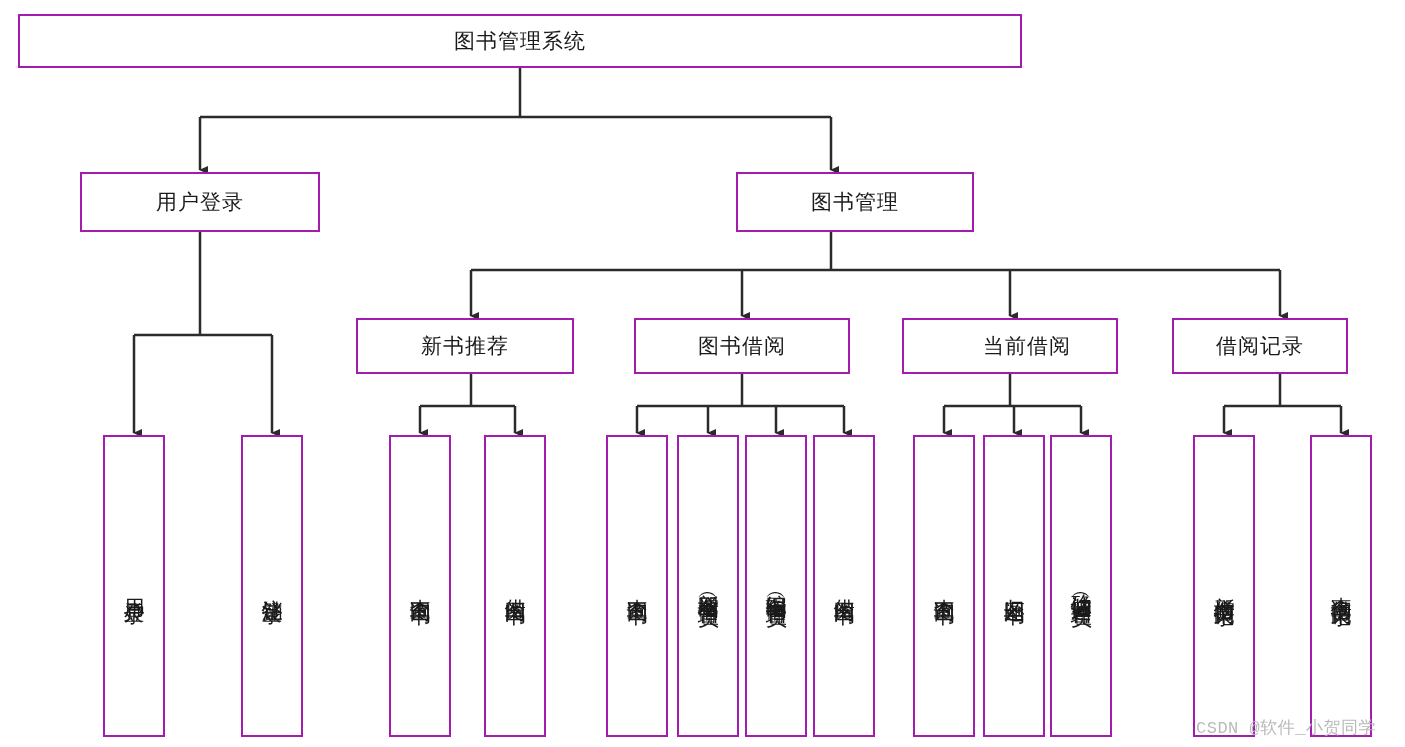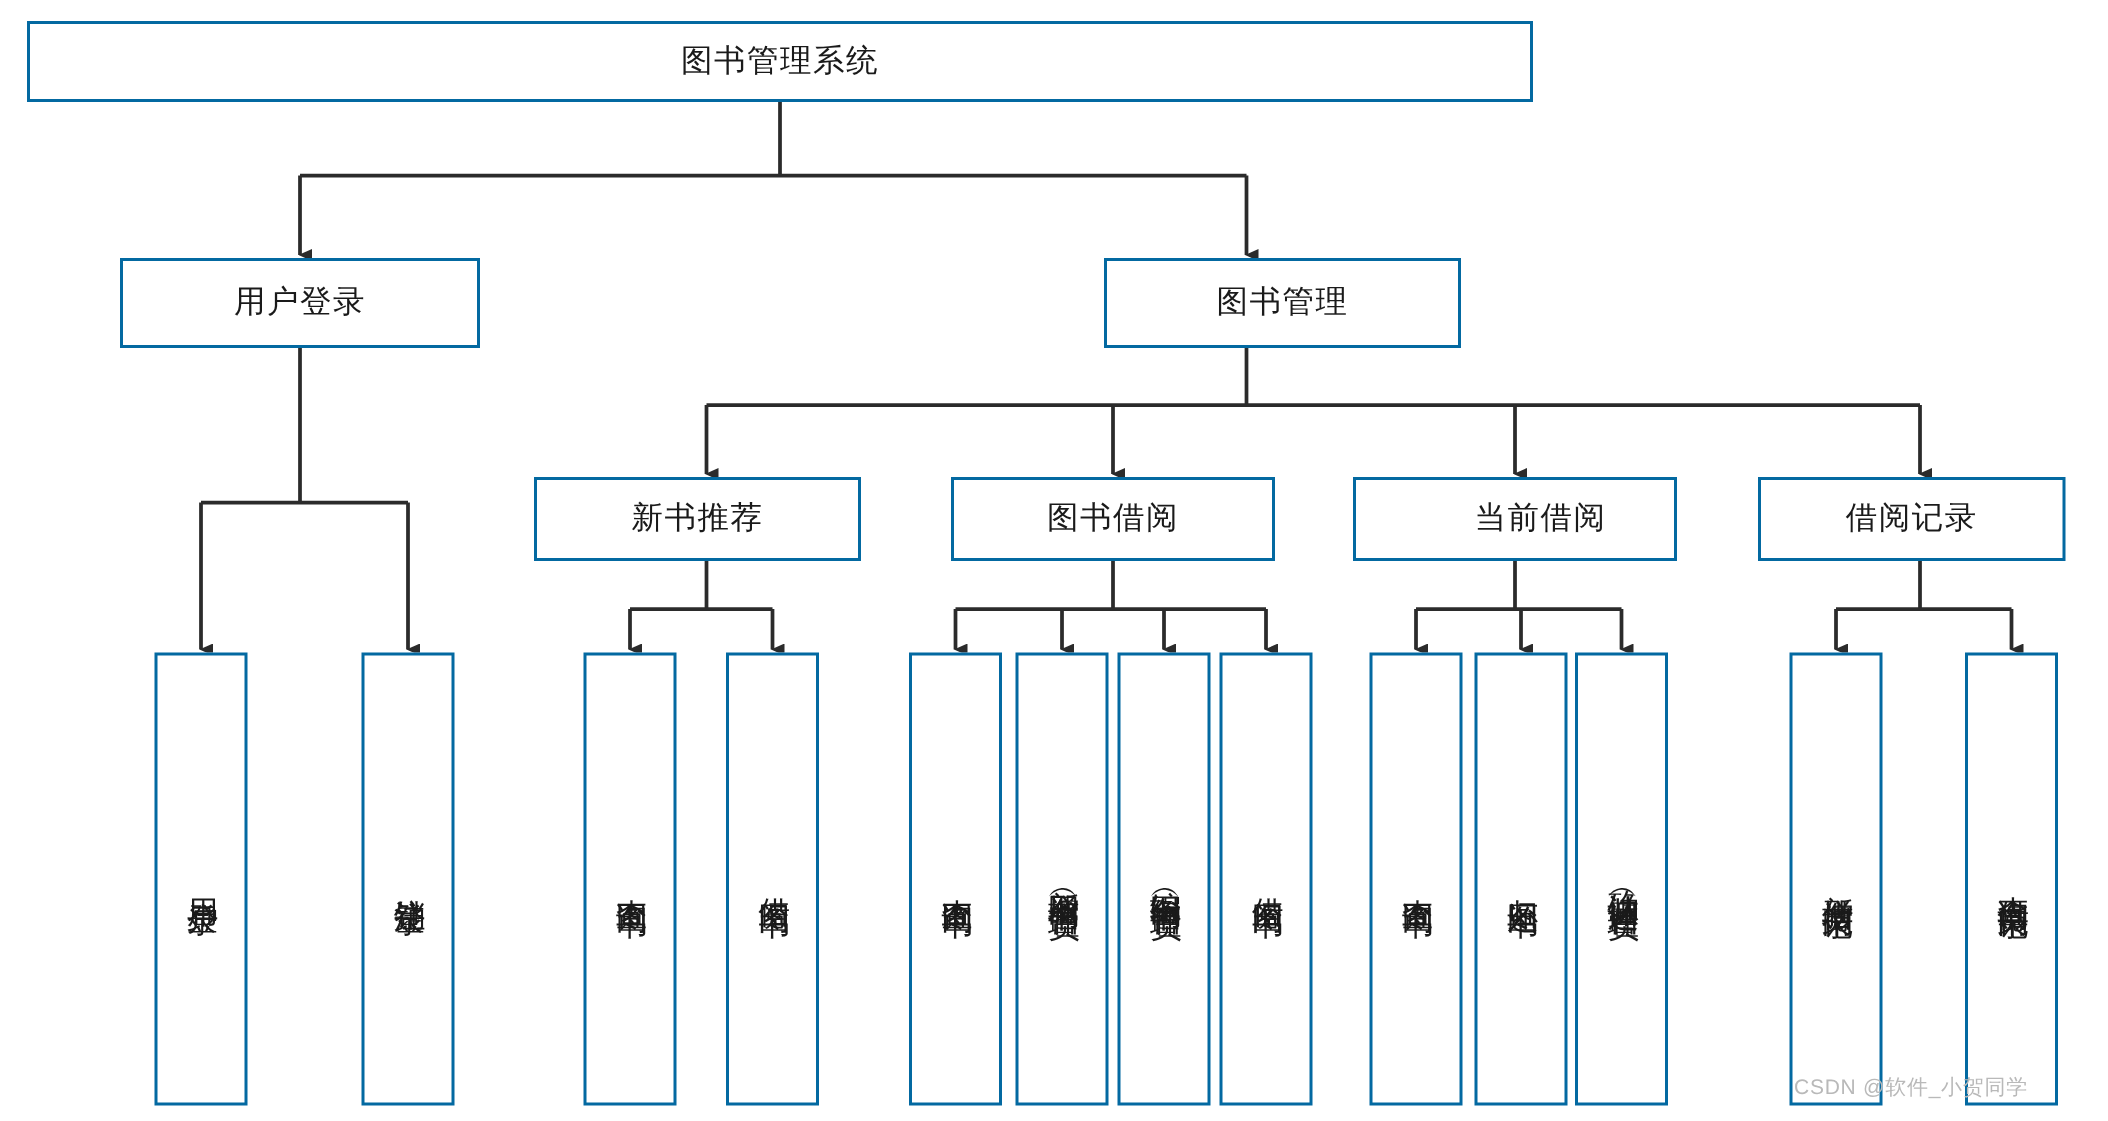--- a/index.html
+++ b/index.html
@@ -23,21 +23,21 @@
     left: 0;
     top: 0;
     width: 1405px;
     height: 747px;
     pointer-events: none;
   }
   .node {
     position: absolute;
     box-sizing: border-box;
     background: #ffffff;
-    border: 2px solid #0369a1;
+    border: 2px solid #a21caf;
     display: flex;
     align-items: center;
     justify-content: center;
     color: #1a1a1a;
   }
   .node.horizontal {
     font-size: 21px;
     letter-spacing: 1px;
     line-height: 1.2;
   }
@@ -49,25 +49,26 @@
     letter-spacing: 2px;
     padding: 6px 0;
   }
   .node.vertical .vtext {
     writing-mode: vertical-rl;
     text-orientation: upright;
     white-space: nowrap;
   }
   .watermark {
     position: absolute;
-    font-size: 14px;
+    font-size: 17px;
     color: #b9b9b9;
     letter-spacing: 0.5px;
     white-space: nowrap;
     user-select: none;
+    font-family: Liberation Mono, monospace;
   }
 </style>
 </head>
 <body>
 
 <div id="canvas">
   <svg id="edges" viewBox="0 0 1405 747">
     <defs>
       <marker id="arrowhead" markerWidth="9" markerHeight="9" refX="4" refY="8" orient="auto" markerUnits="userSpaceOnUse">
         <path d="M0,0 L8,0 L4,9 Z" fill="#2b2b2b"></path>
@@ -121,21 +122,21 @@
       </div>
       <div class="node horizontal" style="left: 356px; top: 318px; width: 218px; height: 56px;">
         <span class="htext">新书推荐</span>
       </div>
       <div class="node horizontal" style="left: 634px; top: 318px; width: 216px; height: 56px; text-align: right;">
         <span class="htext">图书借阅</span>
       </div>
       <div class="node horizontal" style="left: 902px; top: 318px; width: 216px; height: 56px; padding-left: 34px;">
         <span class="htext">当前借阅</span>
       </div>
-      <div class="node horizontal" style="left: 1172px; top: 318px; width: 205px; height: 56px;">
+      <div class="node horizontal" style="left: 1172px; top: 318px; width: 176px; height: 56px;">
         <span class="htext">借阅记录</span>
       </div>
       <div class="node vertical" style="left: 103px; top: 435px; width: 62px; height: 302px;">
         <span class="vtext">用户登录</span>
       </div>
       <div class="node vertical" style="left: 241px; top: 435px; width: 62px; height: 302px;">
         <span class="vtext">注销登录</span>
       </div>
       <div class="node vertical" style="left: 389px; top: 435px; width: 62px; height: 302px;">
         <span class="vtext">查询图书</span>

